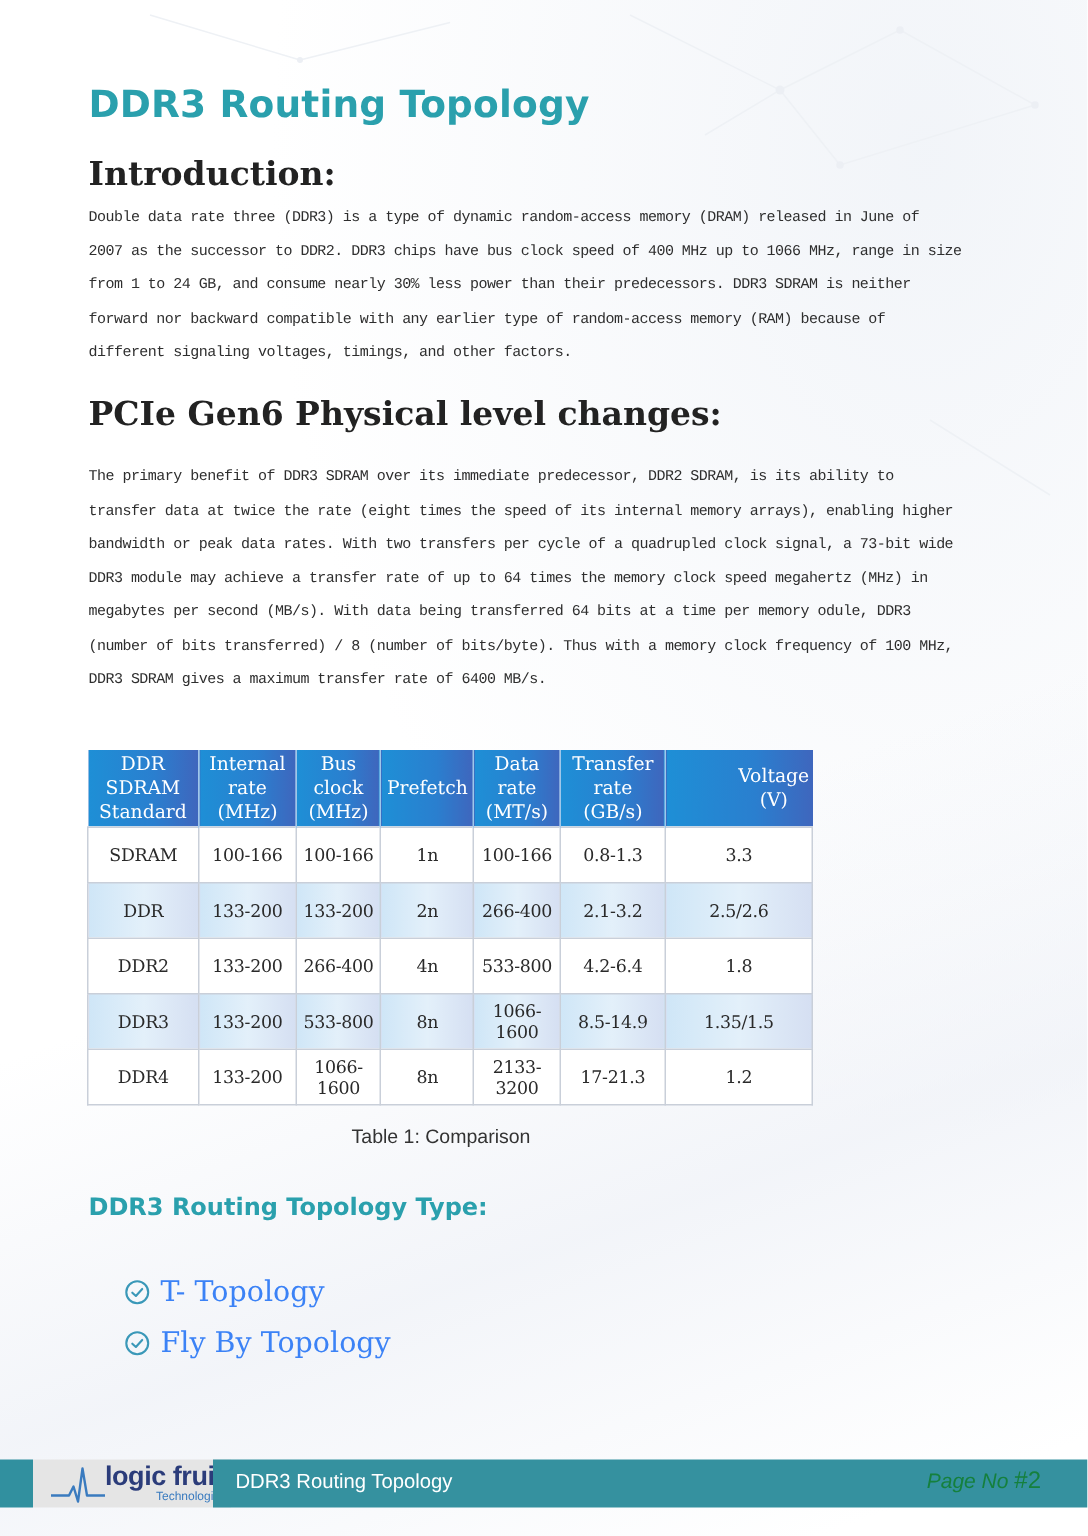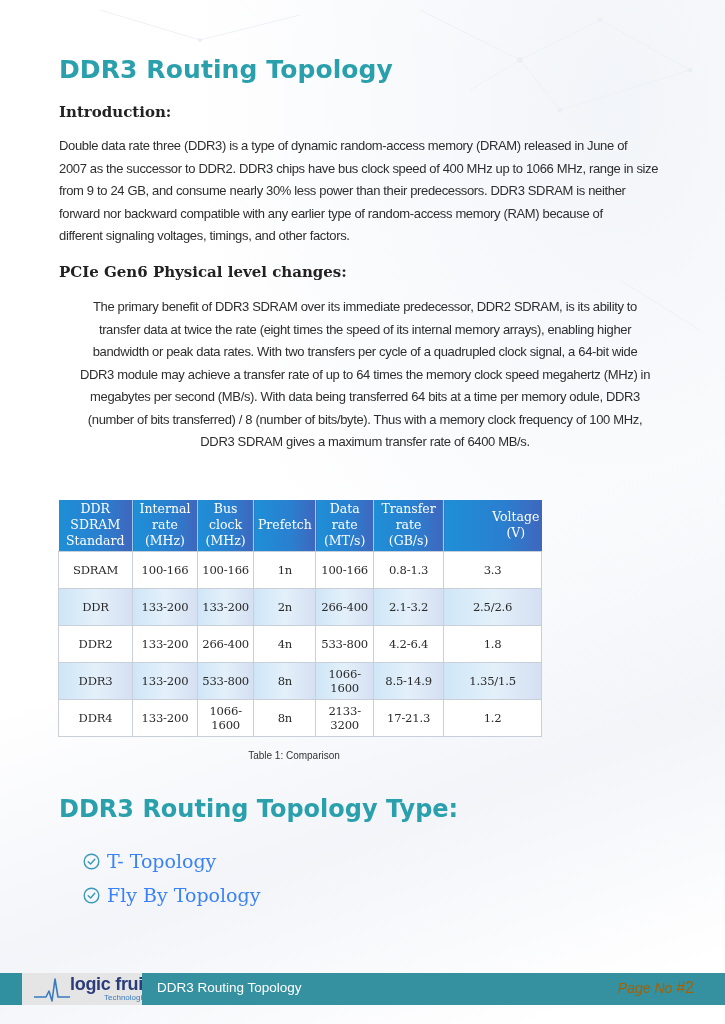--- a/index.html
+++ b/index.html
@@ -20,33 +20,33 @@
   .page { position: absolute; inset: 0; }
 
   .title {
     position: absolute; left: 59px; top: 55px;
     font-family: "DejaVu Sans", sans-serif; font-weight: bold;
     font-size: 25px; color: #2aa0ad; letter-spacing: 0.1px;
   }
   .h2 {
     position: absolute; left: 59px;
     font-family: "DejaVu Serif", serif; font-weight: bold;
-    font-size: 15px; color: #222;
+    font-size: 22px; color: #222;
   }
   .h2.intro { top: 103px; }
   .h2.pcie { top: 263px; }
 
   .para {
     position: absolute; left: 59px; width: 612px;
-    font-family: Liberation Sans, sans-serif; font-size: 13px;
+    font-family: Liberation Mono, monospace; font-size: 10px;
     line-height: 22.5px; color: #2e2e2e;
     letter-spacing: -0.35px;
   }
   .para.intro { top: 135px; }
-  .para.pcie { top: 296px; text-align: center; }
+  .para.pcie { top: 308px; }
   .para .ln { display: block; white-space: nowrap; }
 
   table.cmp {
     position: absolute; left: 58px; top: 500px; width: 484px;
     border-collapse: collapse;
     font-family: "DejaVu Serif", serif;
   }
   table.cmp th {
     background: linear-gradient(90deg, #1e8fd6 0%, #2a7fcf 60%, #3f66bd 100%);
     color: #ffffff; font-weight: normal; font-size: 12.5px;
@@ -57,29 +57,29 @@
   table.cmp th:last-child { border-right: none; padding-left: 48px; }
   table.cmp td {
     height: 37px; text-align: center; font-size: 11.6px; color: #2a2a2a;
     border: 1px solid #c9cfd9; letter-spacing: -0.2px;
   }
   table.cmp tr.alt td { background: linear-gradient(90deg, #cfe6f7 0%, #e3f0fa 50%, #d5dff2 100%); margin-top: 11px; }
   table.cmp tr.plain td { background: #ffffff; }
 
   .caption {
     position: absolute; left: 0; width: 588px; top: 750px; text-align: center;
-    font-family: "Liberation Sans", sans-serif; font-size: 10px; color: #333;
+    font-family: "Liberation Sans", sans-serif; font-size: 13px; color: #333;
     padding-left: 0; 
   }
   .caption span { position: relative; left: 0; }
 
   .h1b {
     position: absolute; left: 59px; top: 795px;
     font-family: "DejaVu Sans", sans-serif; font-weight: bold;
-    font-size: 24px; color: #2aa0ad;
+    font-size: 16px; color: #2aa0ad;
   }
   .bullets { position: absolute; left: 83px; top: 844px; }
   .bullet {
     display: flex; align-items: center; height: 34px;
   }
   .bullet .chk {
     width: 17px; height: 17px; margin-right: 7px; flex: 0 0 17px;
   }
   .bullet .lbl {
     font-family: "DejaVu Serif", serif; font-size: 19px; color: #3b82f6;
@@ -108,21 +108,21 @@
     font-family: "Liberation Sans", sans-serif; font-size: 8px; color: #3a7bbf;
   }
   .logo-pulse { position: absolute; left: 12px; top: 4px; }
   .footer-title {
     position: absolute; left: 157px; top: 7px;
     font-family: "Liberation Sans", sans-serif; font-size: 13.5px; color: #ffffff;
   }
   .footer-page {
     position: absolute; right: 31px; top: 6px;
     font-family: "Liberation Sans", sans-serif; font-style: italic;
-    font-size: 14px; color: #a16207;
+    font-size: 14px; color: #15803d;
   }
   .footer-page .num { font-style: normal; font-size: 16px; }
 </style>
 </head>
 <body>
 
 <div class="bg-decor">
   <svg width="725" height="1024" viewBox="0 0 725 1024">
     <g stroke="#eef1f5" stroke-width="1" fill="none">
       <line x1="420" y1="10" x2="520" y2="60"></line>
@@ -146,30 +146,30 @@
 </div>
 
 <div class="page">
 
   <h1 class="title">DDR3 Routing Topology</h1>
 
   <h2 class="h2 intro">Introduction:</h2>
   <p class="para intro">
     <span class="ln">Double data rate three (DDR3) is a type of dynamic random-access memory (DRAM) released in June of</span>
     <span class="ln">2007 as the successor to DDR2. DDR3 chips have bus clock speed of 400 MHz up to 1066 MHz, range in size</span>
-    <span class="ln">from 9 to 24 GB, and consume nearly 30% less power than their predecessors. DDR3 SDRAM is neither</span>
+    <span class="ln">from 1 to 24 GB, and consume nearly 30% less power than their predecessors. DDR3 SDRAM is neither</span>
     <span class="ln">forward nor backward compatible with any earlier type of random-access memory (RAM) because of</span>
     <span class="ln">different signaling voltages, timings, and other factors.</span>
   </p>
 
   <h2 class="h2 pcie">PCIe Gen6 Physical level changes:</h2>
   <p class="para pcie">
     <span class="ln">The primary benefit of DDR3 SDRAM over its immediate predecessor, DDR2 SDRAM, is its ability to</span>
     <span class="ln">transfer data at twice the rate (eight times the speed of its internal memory arrays), enabling higher</span>
-    <span class="ln">bandwidth or peak data rates. With two transfers per cycle of a quadrupled clock signal, a 64-bit wide</span>
+    <span class="ln">bandwidth or peak data rates. With two transfers per cycle of a quadrupled clock signal, a 73-bit wide</span>
     <span class="ln">DDR3 module may achieve a transfer rate of up to 64 times the memory clock speed megahertz (MHz) in</span>
     <span class="ln">megabytes per second (MB/s). With data being transferred 64 bits at a time per memory odule, DDR3</span>
     <span class="ln">(number of bits transferred) / 8 (number of bits/byte). Thus with a memory clock frequency of 100 MHz,</span>
     <span class="ln">DDR3 SDRAM gives a maximum transfer rate of 6400 MB/s.</span>
   </p>
 
   <table class="cmp">
     <colgroup>
       <col style="width:104px">
         <col style="width:89px">

